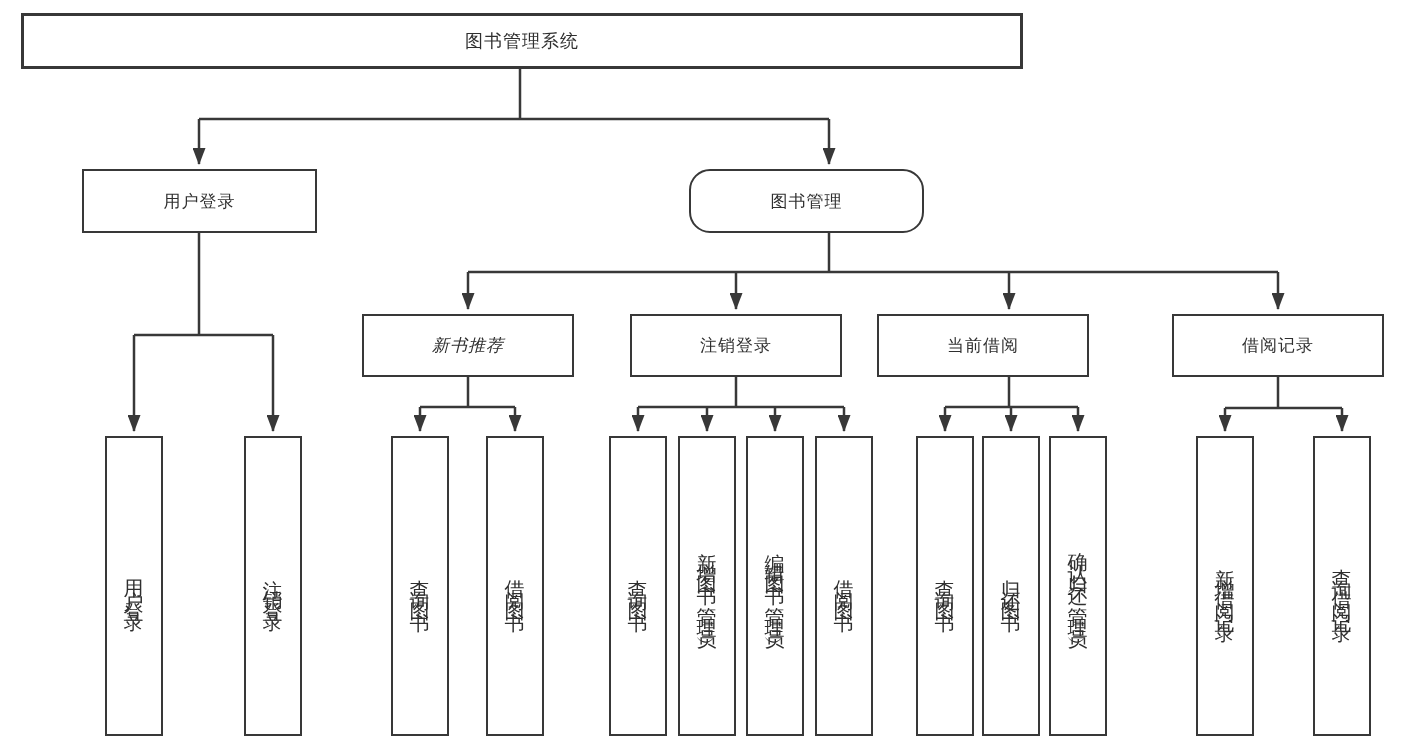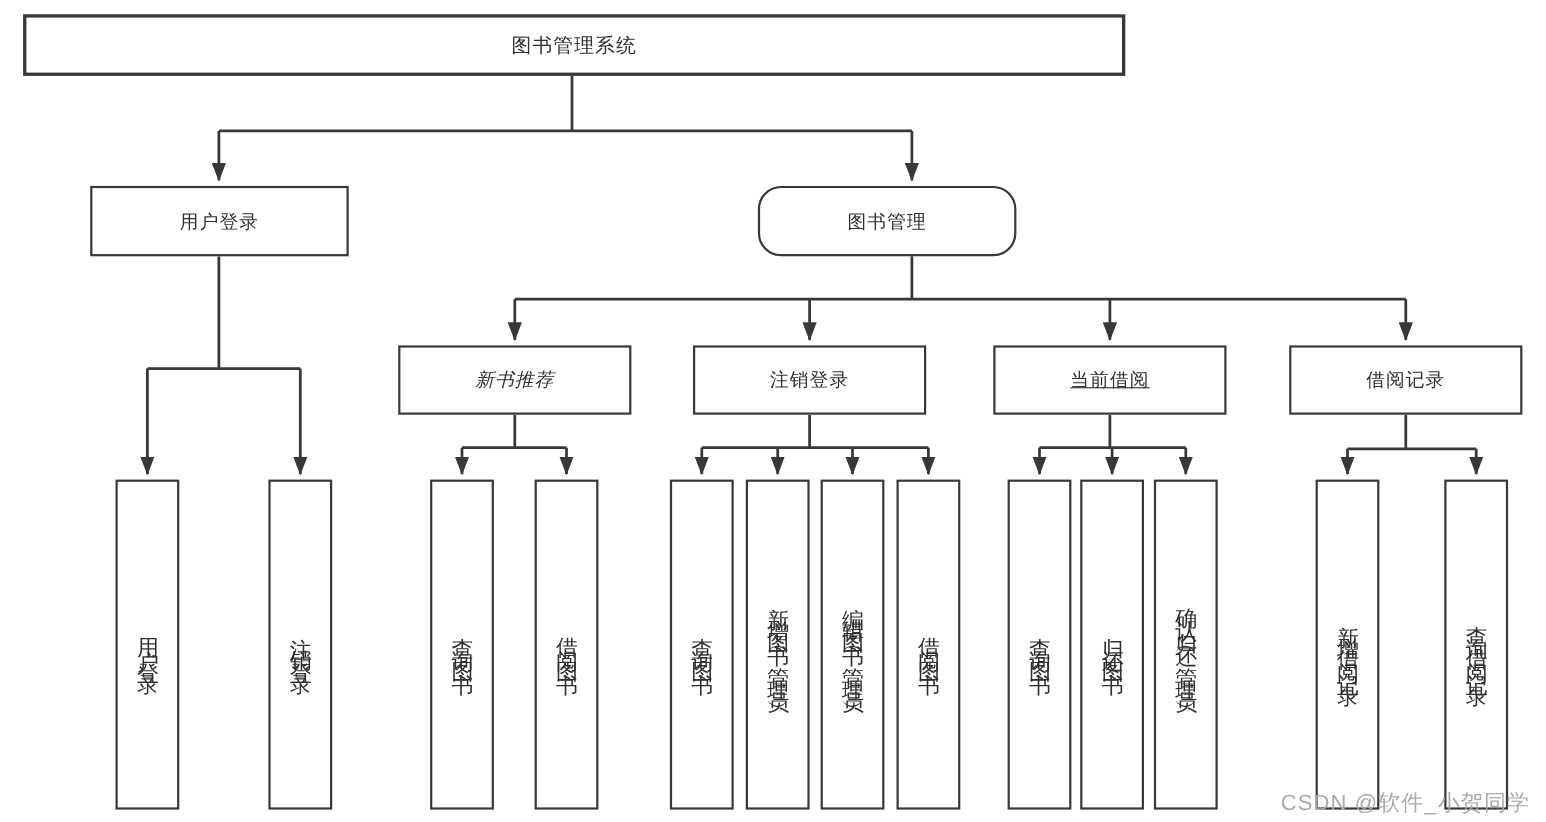--- a/index.html
+++ b/index.html
@@ -81,36 +81,35 @@
     <line x1="1342" y1="408" x2="1342" y2="431" marker-end="url(#arw)"></line>
   </svg>
 
   <div class="box root">图书管理系统</div>
 
   <div class="box lvl1" style="left:82px;">用户登录</div>
   <div class="box lvl1" style="left:689px;border-radius:21px;">图书管理</div>
 
   <div class="box lvl2" style="left:362px;font-style:italic;">新书推荐</div>
   <div class="box lvl2" style="left:630px;">注销登录</div>
-  <div class="box lvl2" style="left:903px;text-decoration:underline;">当前借阅</div>
+  <div class="box lvl2" style="left:877px;">当前借阅</div>
   <div class="box lvl2" style="left:1172px;font-family:Liberation Serif, serif;">借阅记录</div>
 
   <div class="box leaf" style="left:105px;">用户登录</div>
   <div class="box leaf" style="left:244px;">注销登录</div>
 
   <div class="box leaf" style="left:391px;">查询图书</div>
   <div class="box leaf" style="left:486px;">借阅图书</div>
 
   <div class="box leaf" style="left:609px;">查询图书</div>
   <div class="box leaf" style="left:678px;">新增图书（管理员）</div>
   <div class="box leaf" style="left:746px;">编辑图书（管理员）</div>
   <div class="box leaf" style="left:815px;">借阅图书</div>
 
   <div class="box leaf" style="left:916px;">查询图书</div>
   <div class="box leaf" style="left:982px;">归还图书</div>
   <div class="box leaf" style="left:1049px;">确认归还（管理员）</div>
 
   <div class="box leaf" style="left:1196px;">新增借阅记录</div>
   <div class="box leaf" style="left:1313px;">查询借阅记录</div>
 
-  <div class="watermark">CSDN @软件_小贺同学</div>
 
 </div>
 
 </body></html>

